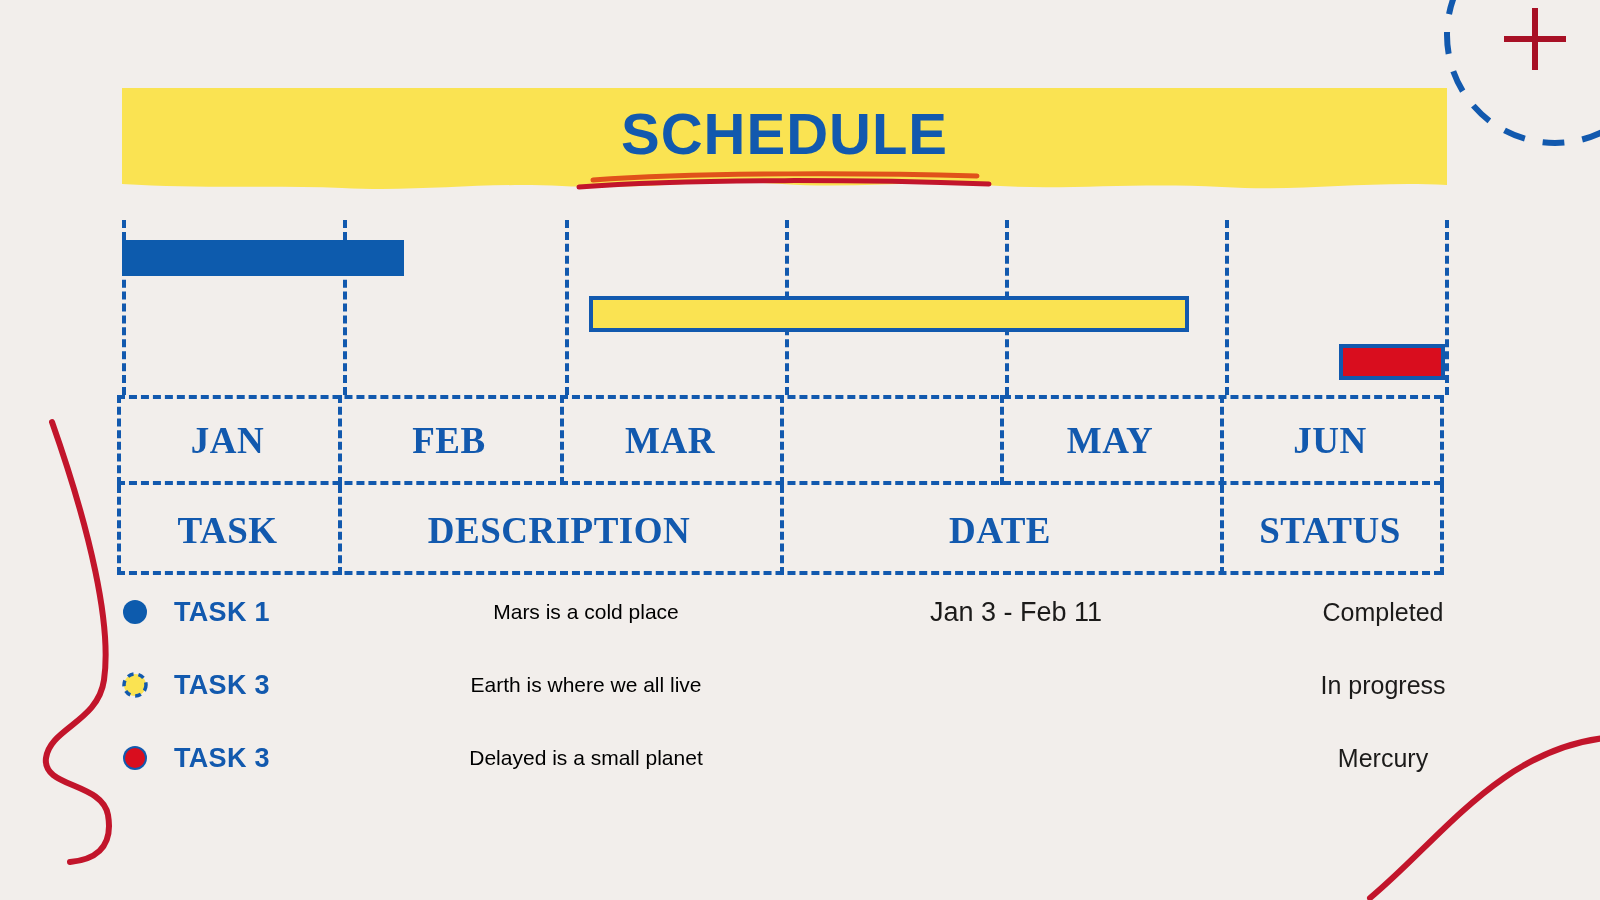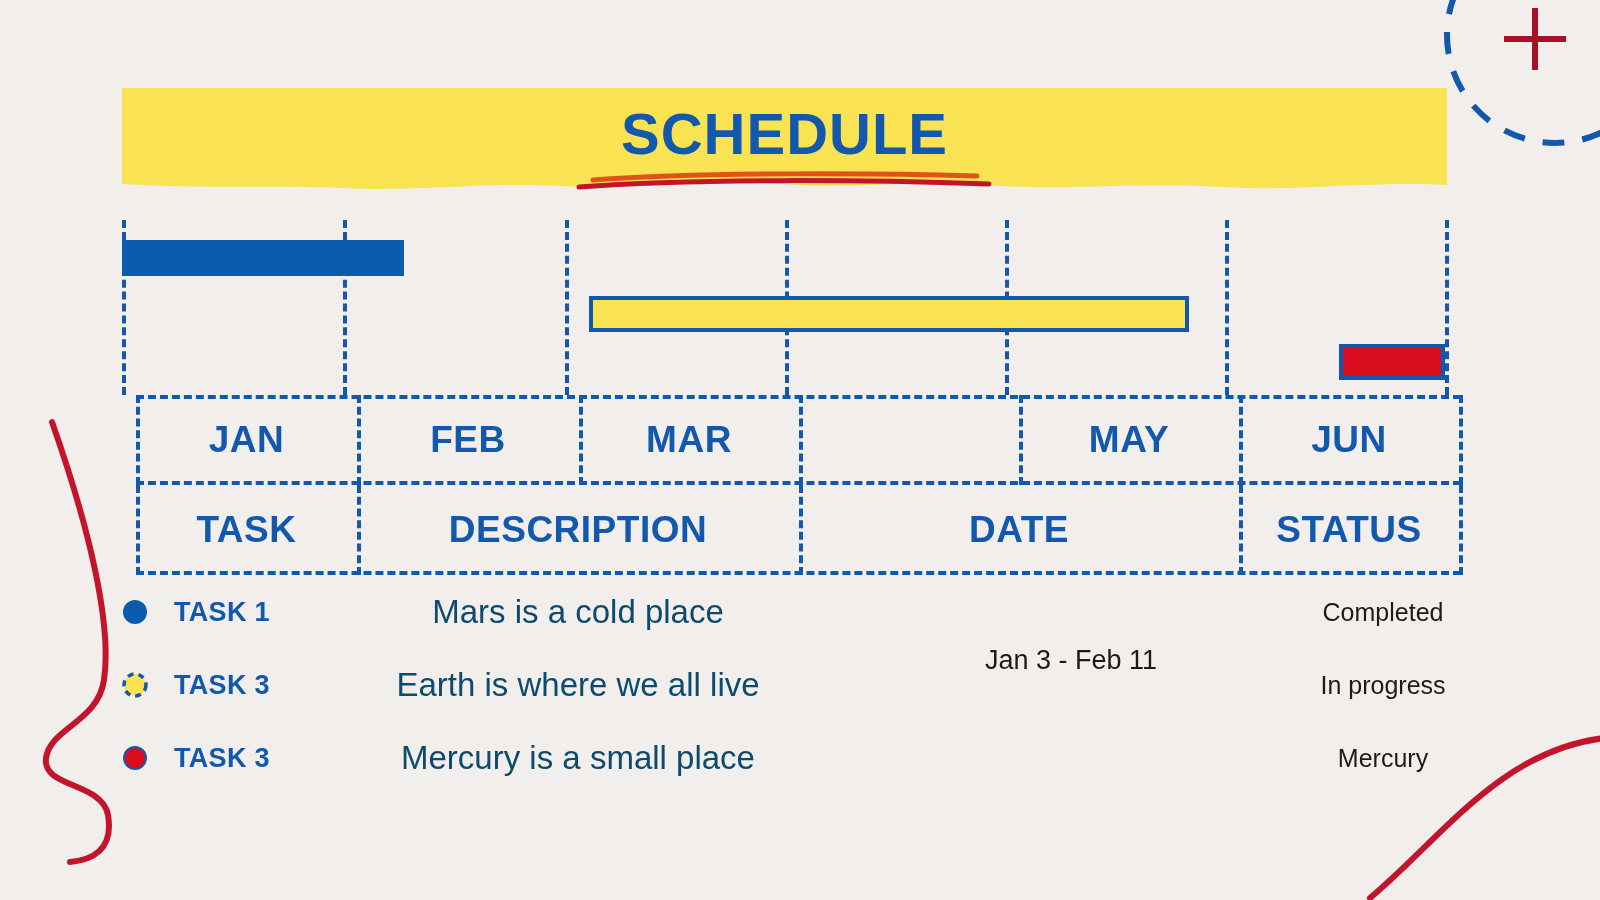--- a/index.html
+++ b/index.html
@@ -45,21 +45,21 @@
     border-left: 4px dashed #1259ae;
   }
   .gbar { position: absolute; height: 36px; }
   #gbar-1 { left: 0px;   top: 20px;  width: 282px; background: #0d5bad; }
   #gbar-2 { left: 467px; top: 76px;  width: 600px; background: #fae352;
             border: 4px solid #1259ae; }
   #gbar-3 { left: 1217px;top: 124px; width: 106px; background: #d90d1e;
             border: 4px solid #1259ae; }
 
   
-  .hrow { position: absolute; left: 136px; width: 1325px; }
+  .hrow { position: absolute; left: 117px; width: 1325px; font-family: Liberation Serif, serif; }
   #months-row { top: 395px; height: 90px; }
   #cols-row   { top: 485px; height: 90px; }
 
   .hcell {
     position: absolute; top: 0; height: 100%;
     display: flex; align-items: center; justify-content: center;
     color: #1259ae; font-weight: bold; letter-spacing: 0.5px;
   }
   #months-row .hcell { font-size: 37px; }
   #cols-row   .hcell { font-size: 37px; }
@@ -78,28 +78,28 @@
   .task-row { position: relative; height: 73px; }
   .bullet {
     position: absolute; left: 0px; top: 50%; transform: translateY(-50%);
     width: 26px; height: 26px;
   }
   .task-label {
     position: absolute; left: 52px; top: 50%; transform: translateY(-50%);
     color: #1259ae; font-size: 27px; font-weight: bold; letter-spacing: 0.3px;
   }
   .task-desc {
-    position: absolute; left: 236px; width: 440px; top: 50%;
+    position: absolute; left: 244px; width: 440px; top: 50%;
     transform: translateY(-50%);
-    text-align: center; color: #0c4a6e; font-size: 33px;
+    text-align: center; color: #000000; font-size: 21px;
   }
   .task-date {
-    position: absolute; left: 739px; width: 420px; top: 50%;
+    position: absolute; left: 684px; width: 420px; top: 50%;
     transform: translateY(-50%);
-    text-align: center; color: #1c1b1a; font-size: 27px; margin-top: 48px;
+    text-align: center; color: #1c1b1a; font-size: 27px;
   }
   .task-status {
     position: absolute; left: 1156px; width: 210px; top: 50%;
     transform: translateY(-50%);
     text-align: center; color: #1c1b1a; font-size: 25px;
   }
 </style>
 </head>
 <body>
 
@@ -209,18 +209,18 @@
       <div class="task-desc">Earth is where we all live</div>
       <div class="task-status">In progress</div>
     </div>
 
     <div class="task-row">
       <svg class="bullet" viewBox="0 0 26 26">
         <circle cx="13" cy="13" r="12" fill="#1259ae"></circle>
         <circle cx="13" cy="13" r="10" fill="#d90d1e"></circle>
       </svg>
       <div class="task-label">TASK 3</div>
-      <div class="task-desc">Mercury is a small place</div>
+      <div class="task-desc">Delayed is a small planet</div>
       <div class="task-status">Mercury</div>
     </div>
 
   </div>
 </div>
 
 </body></html>

